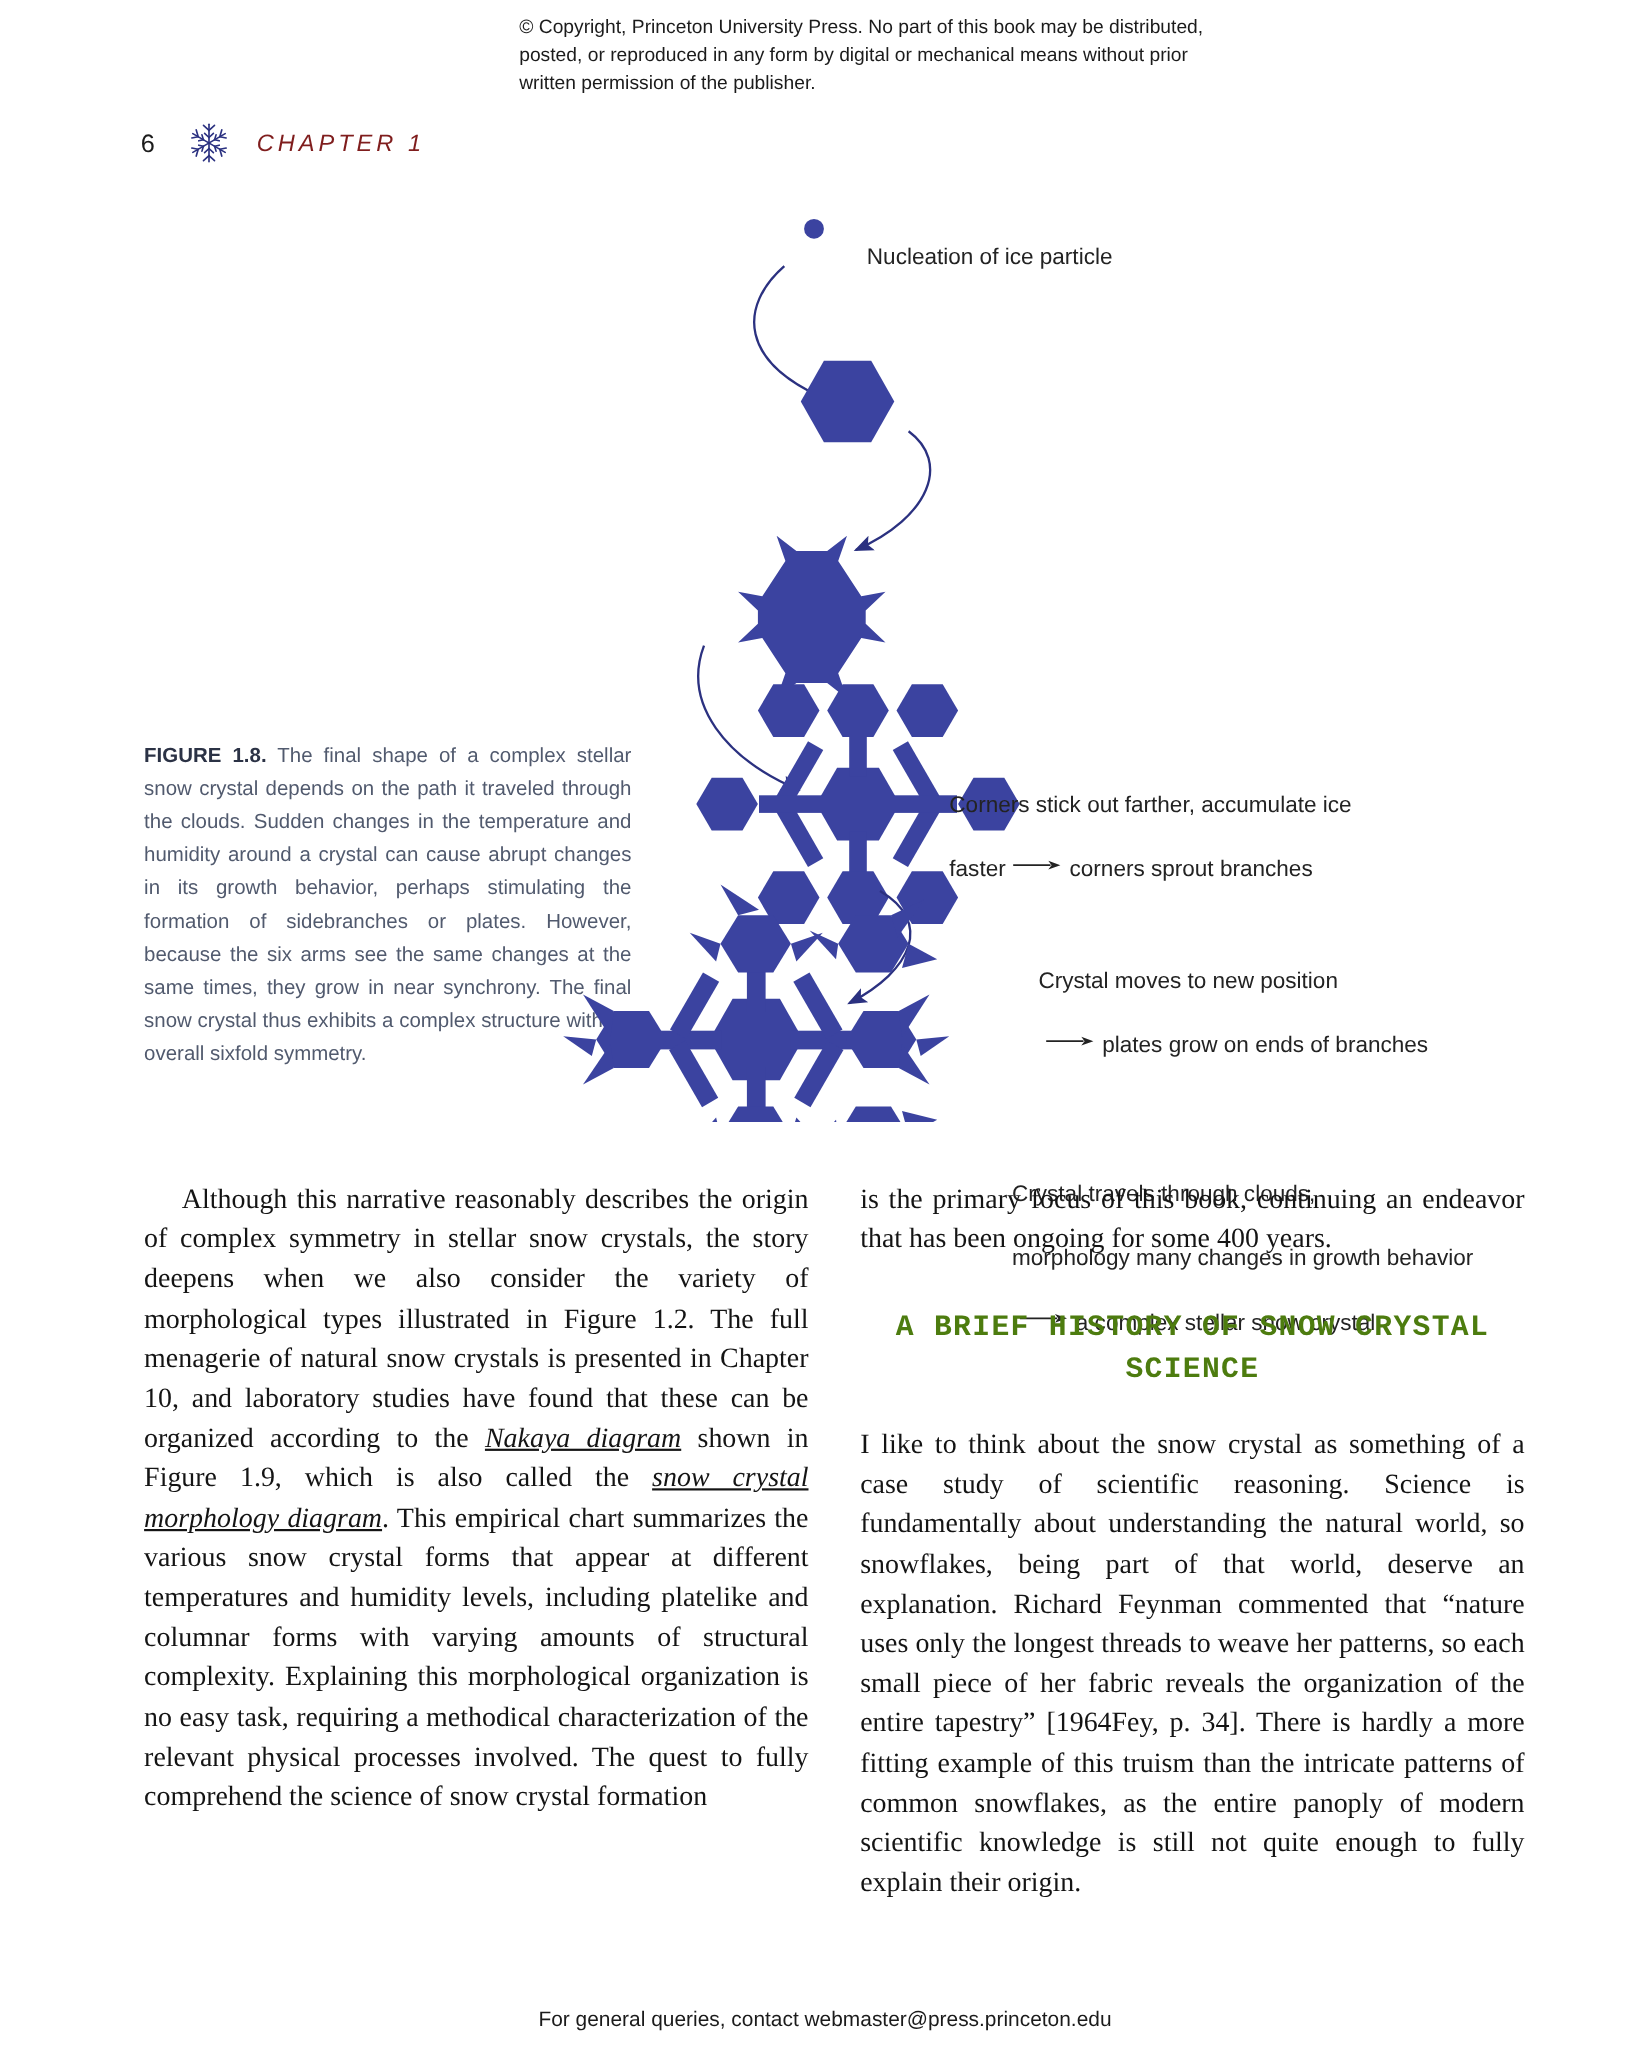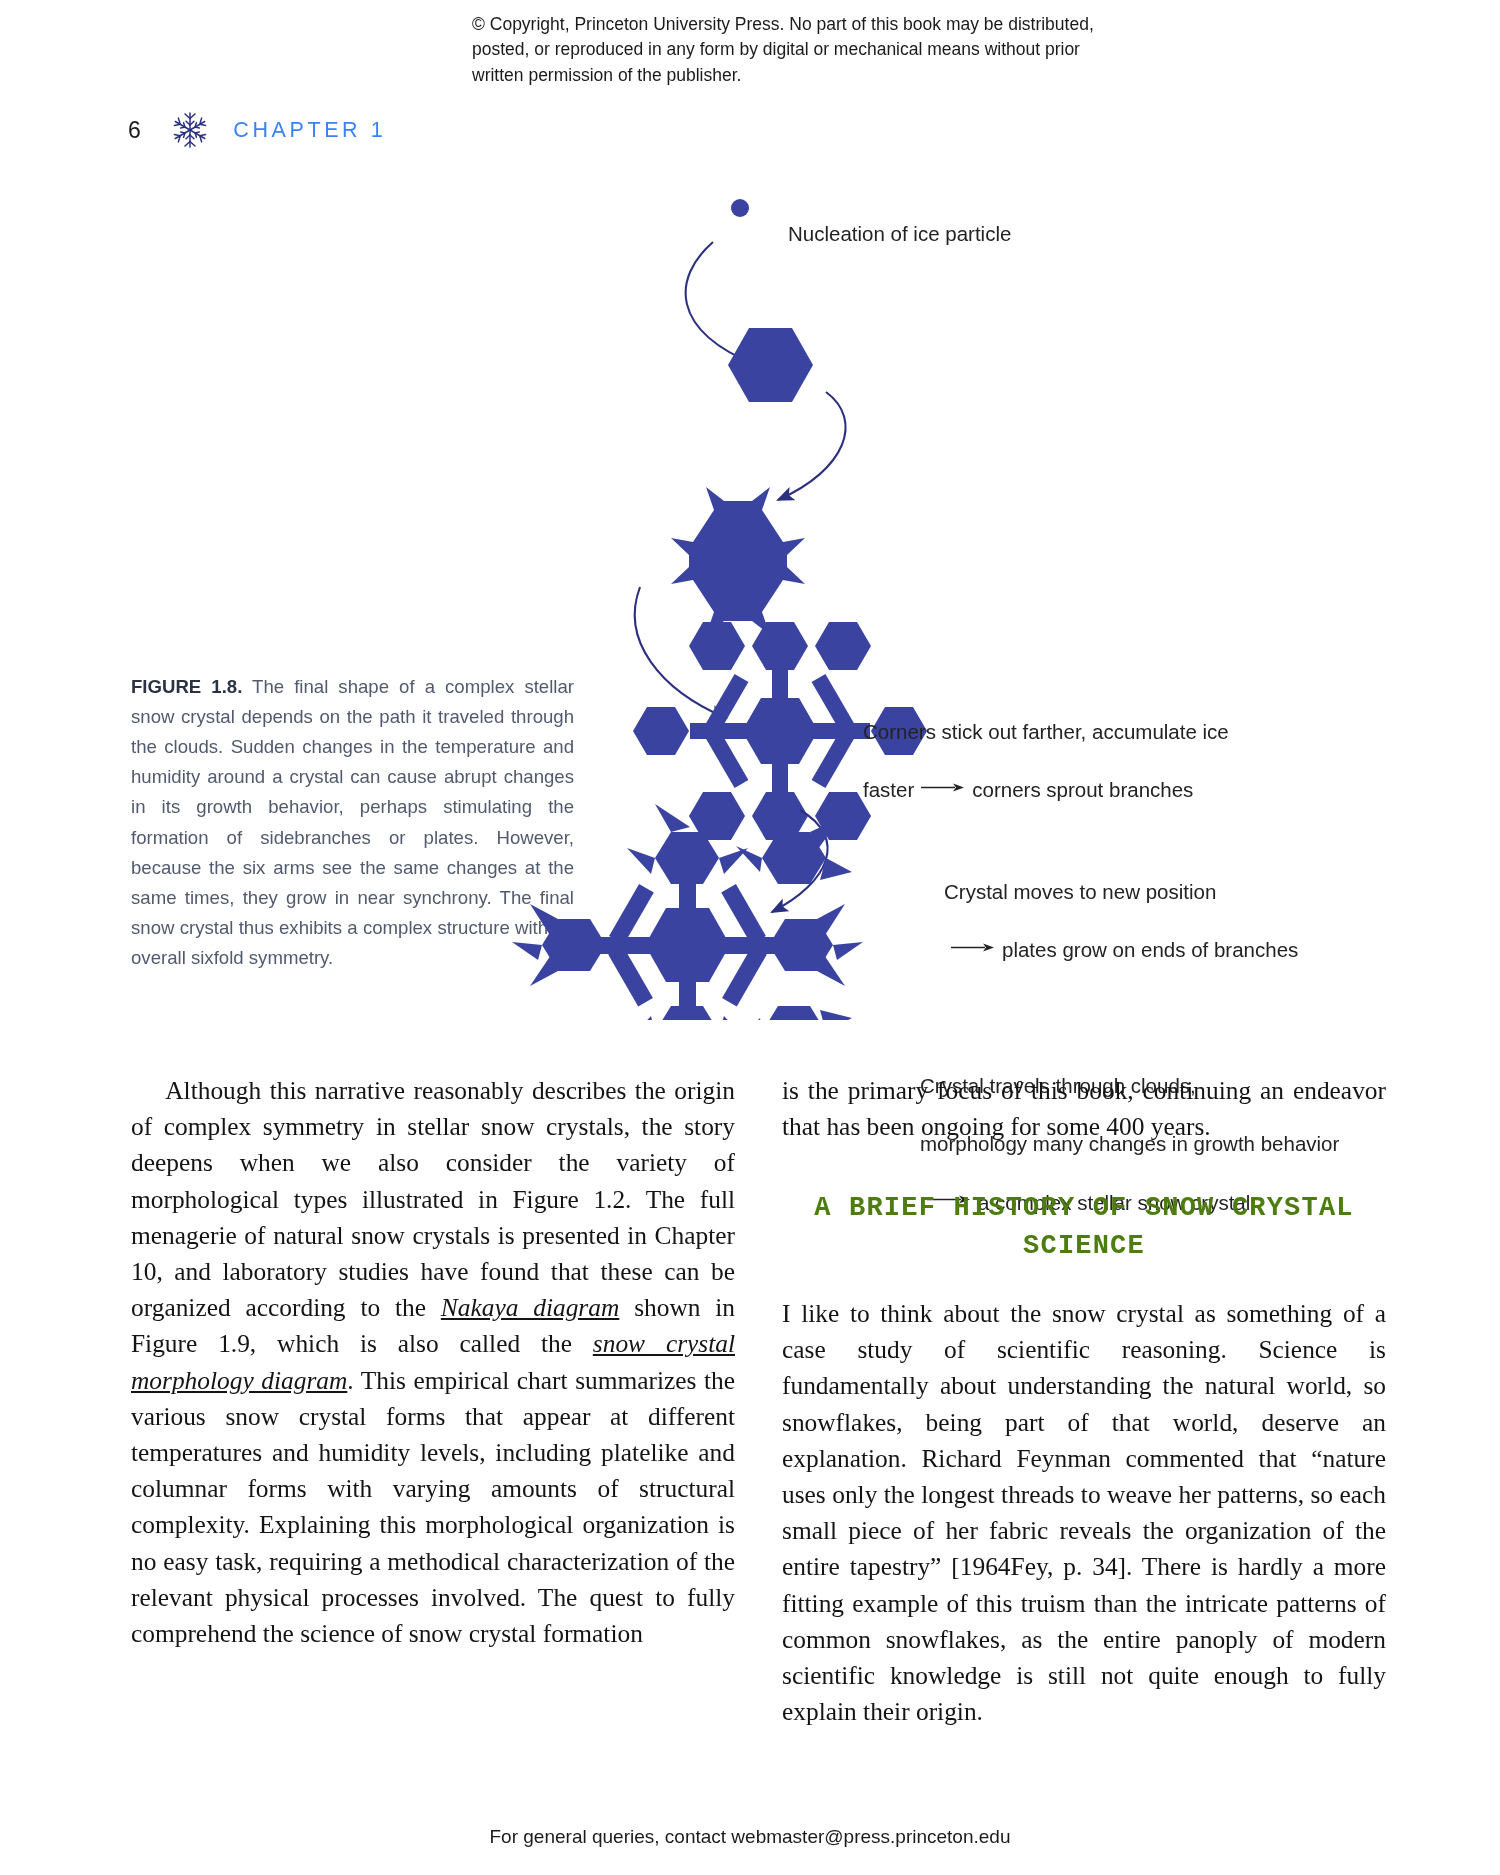--- a/index.html
+++ b/index.html
@@ -47,21 +47,22 @@
   }
   .runhead .flake-mark {
     margin: 0 26px 0 32px;
     display: block;
     line-height: 0;
   }
   .runhead .chapter-label {
     font-family: "Liberation Sans", sans-serif;
     font-size: 21.5px;
     letter-spacing: 3.6px;
-    color: #3b82f6;
+    color: #7f1d1d;
+    font-style: italic;
   }
 
   
   .figure-caption {
     position: absolute;
     left: 131px;
     top: 672px;
     width: 443px;
     font-family: "Liberation Sans", sans-serif;
     font-size: 18.6px;

